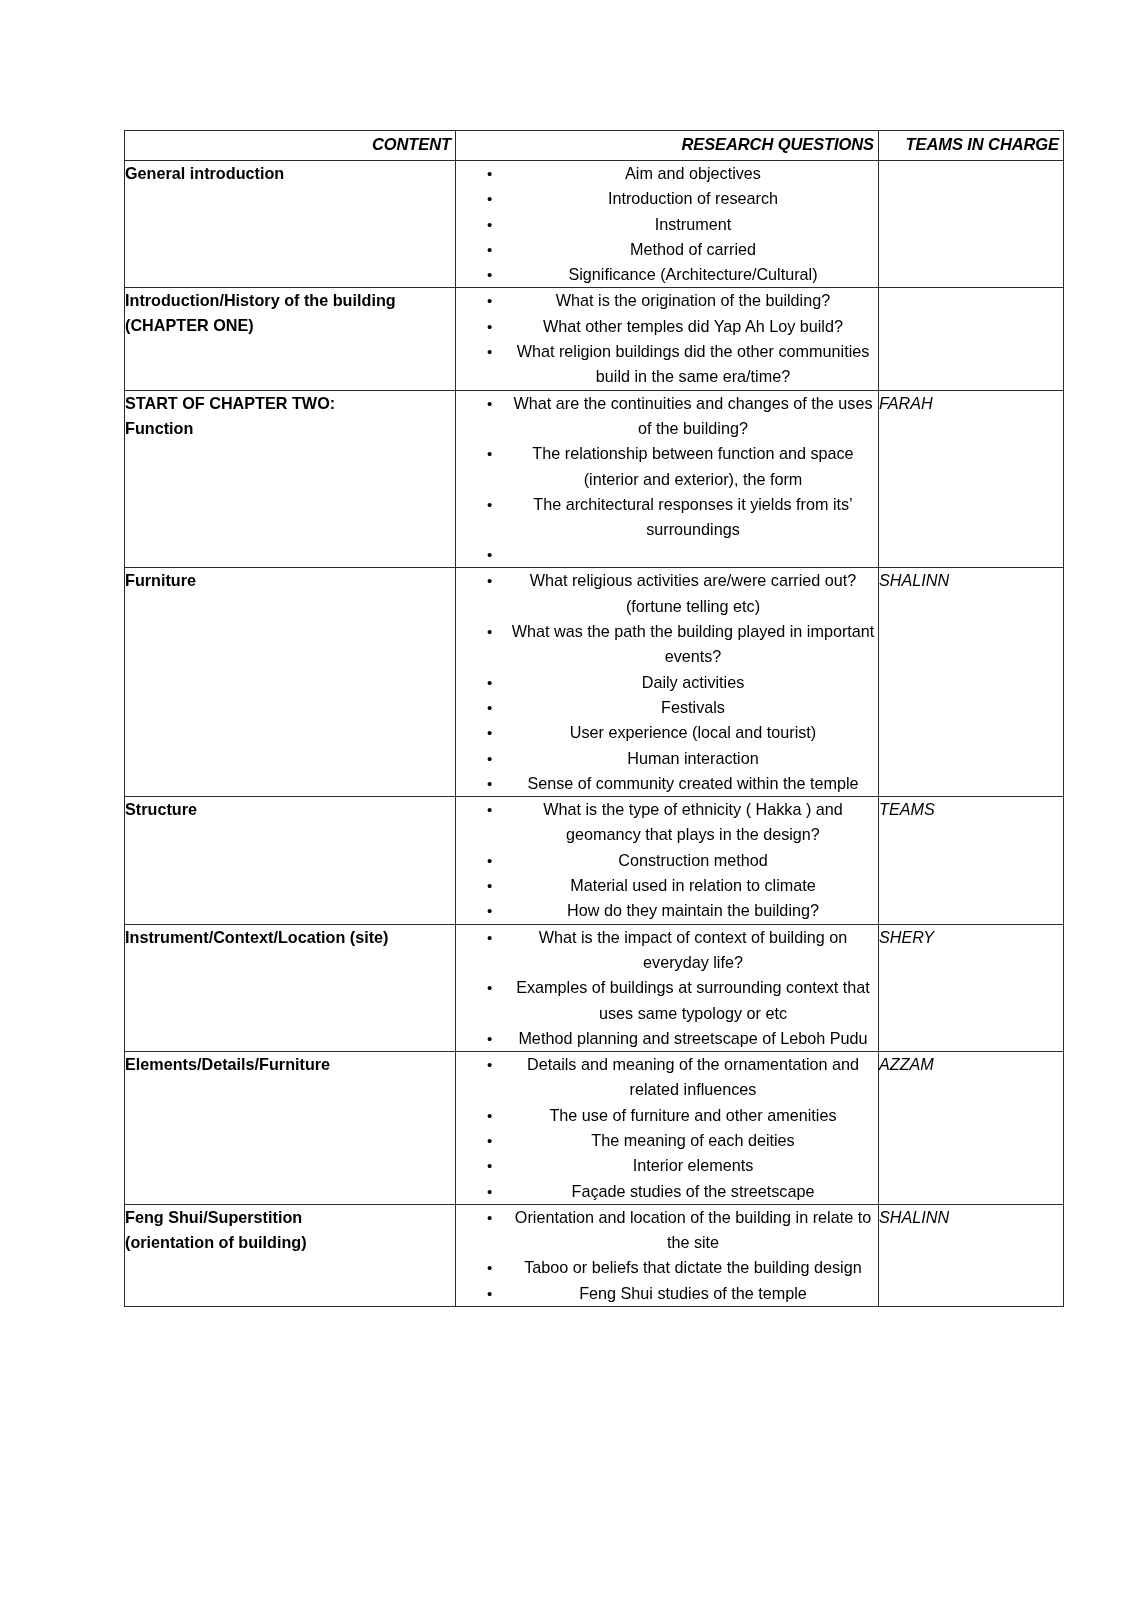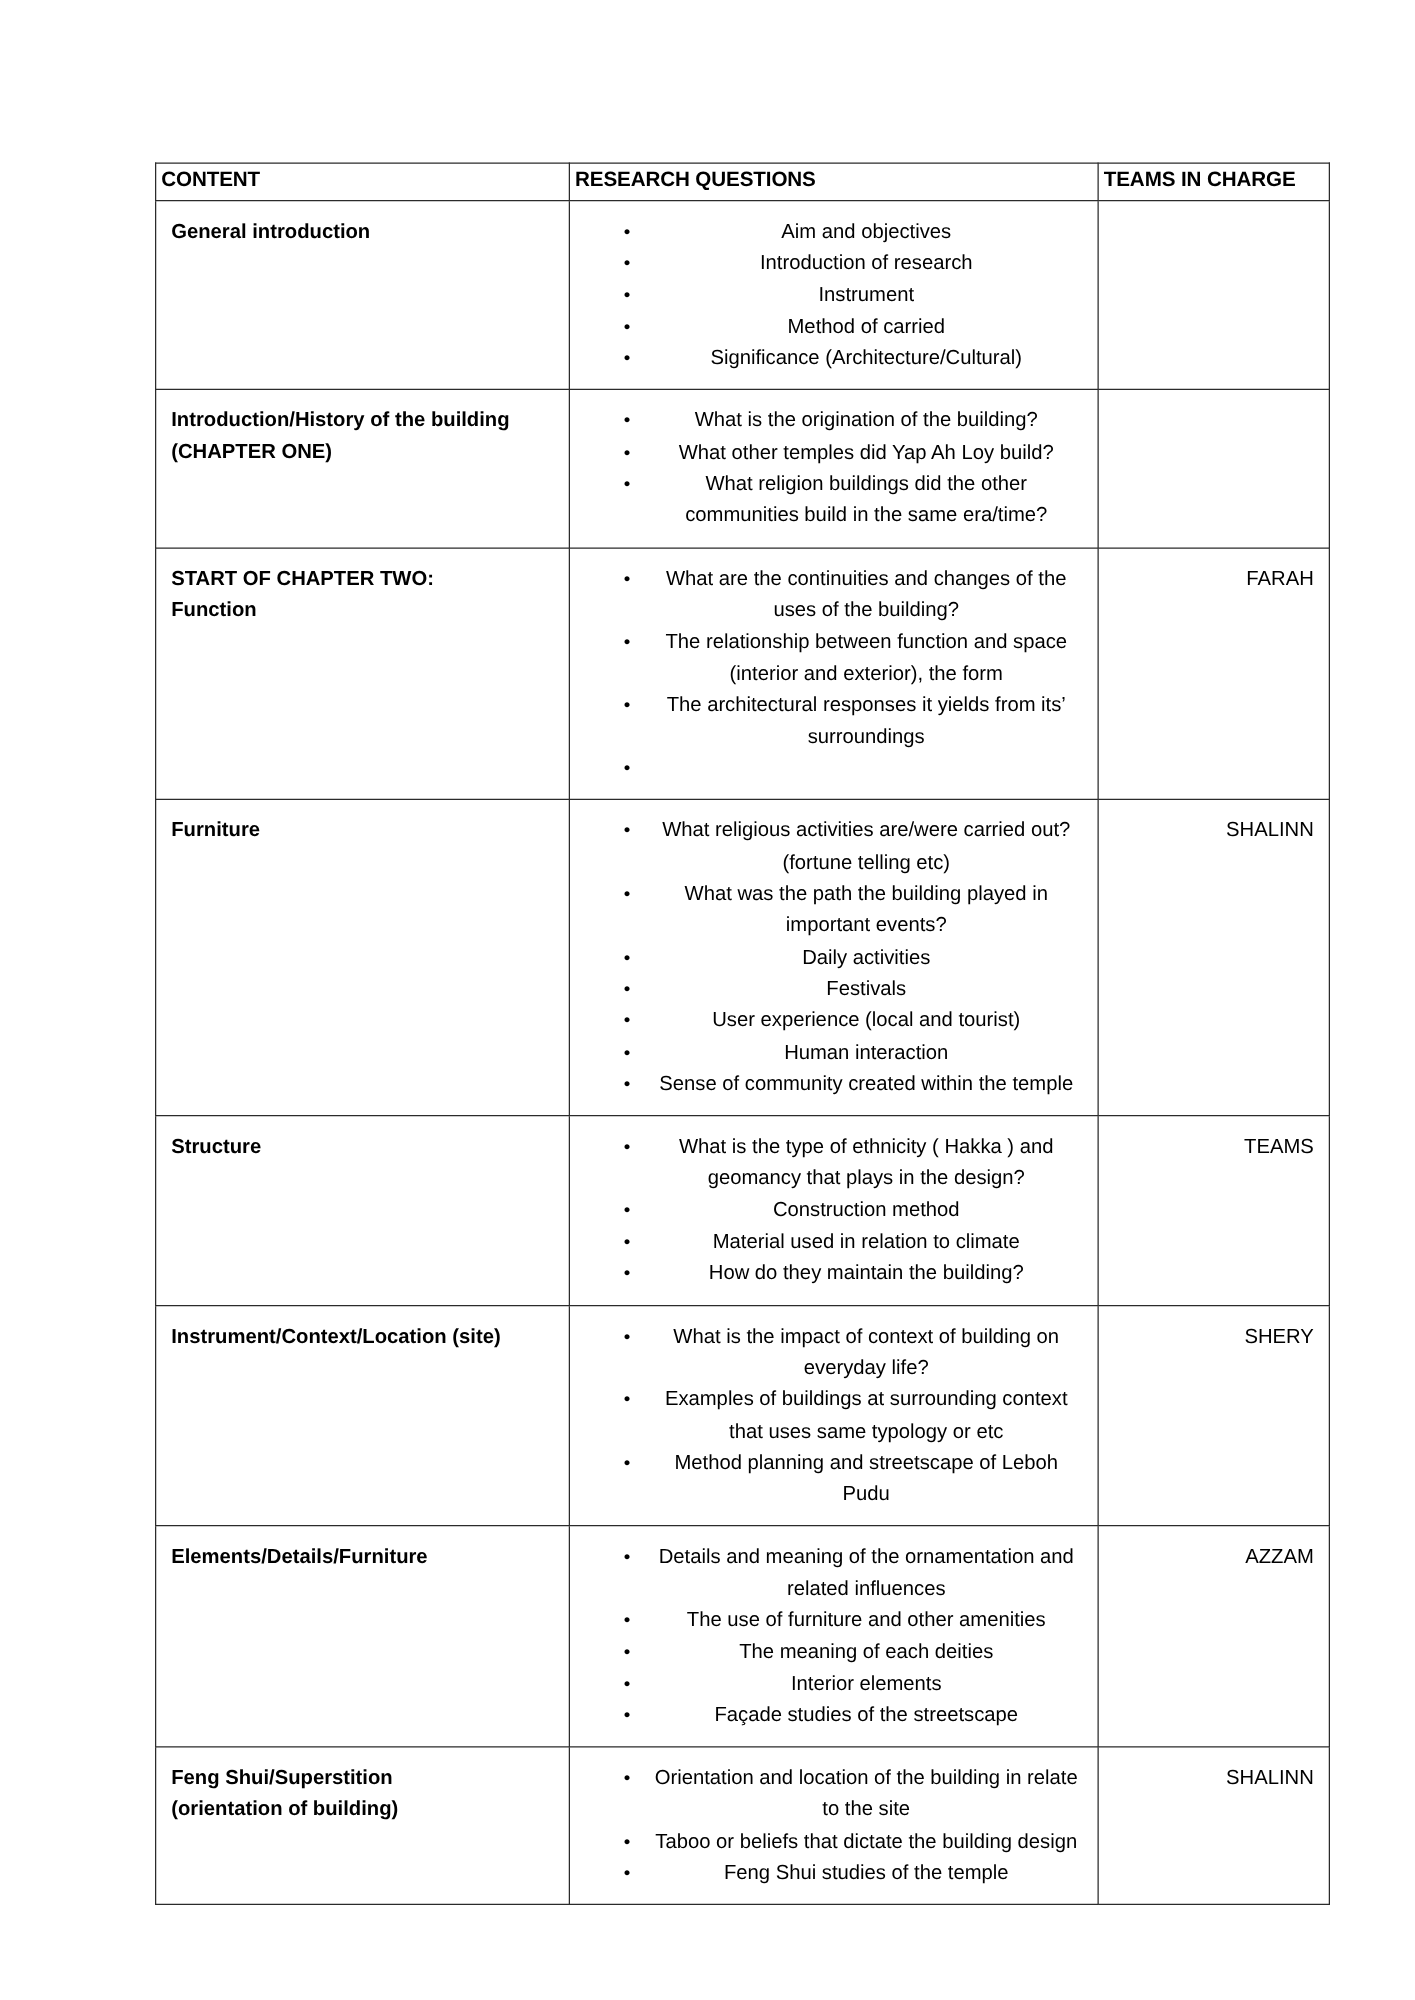--- a/index.html
+++ b/index.html
@@ -41,34 +41,35 @@
   }
 
   table.plan col.c-content   { width: 331px; }
   table.plan col.c-questions { width: 423px; }
   table.plan col.c-teams     { width: 185px; }
 
   table.plan th,
   table.plan td {
     border: 1.4px solid #2b2b2b;
     vertical-align: top;
-    padding: 12px;
+    padding: 0;
     background: #ffffff;
   }
 
   
   table.plan thead th {
-    text-align: left;
+    text-align: right;
     font-weight: bold;
     font-size: 16.5px;
     letter-spacing: -0.1px;
     padding: 4px 4px 5px 4px;
     height: 20px;
     line-height: 19px;
     white-space: nowrap;
+    font-style: italic;
   }
 
   
   td.content-cell {
     font-weight: bold;
     font-size: 16.2px;
     line-height: 25px;
     padding: 7px 6px 10px 9px;
   }
   td.content-cell .line {
@@ -103,21 +104,22 @@
   ul.qlist li .qtext {
     display: block;
     text-align: center;
   }
   ul.qlist li.empty-bullet {
     height: 25px;
   }
 
   
   td.teams-cell {
-    text-align: right;
+    text-align: left;
+    font-style: italic;
     font-size: 16.2px;
     line-height: 25.3px;
     padding: 6px 4px 8px 4px;
     white-space: nowrap;
   }
 </style>
 </head>
 <body>
 
 <div id="page">

